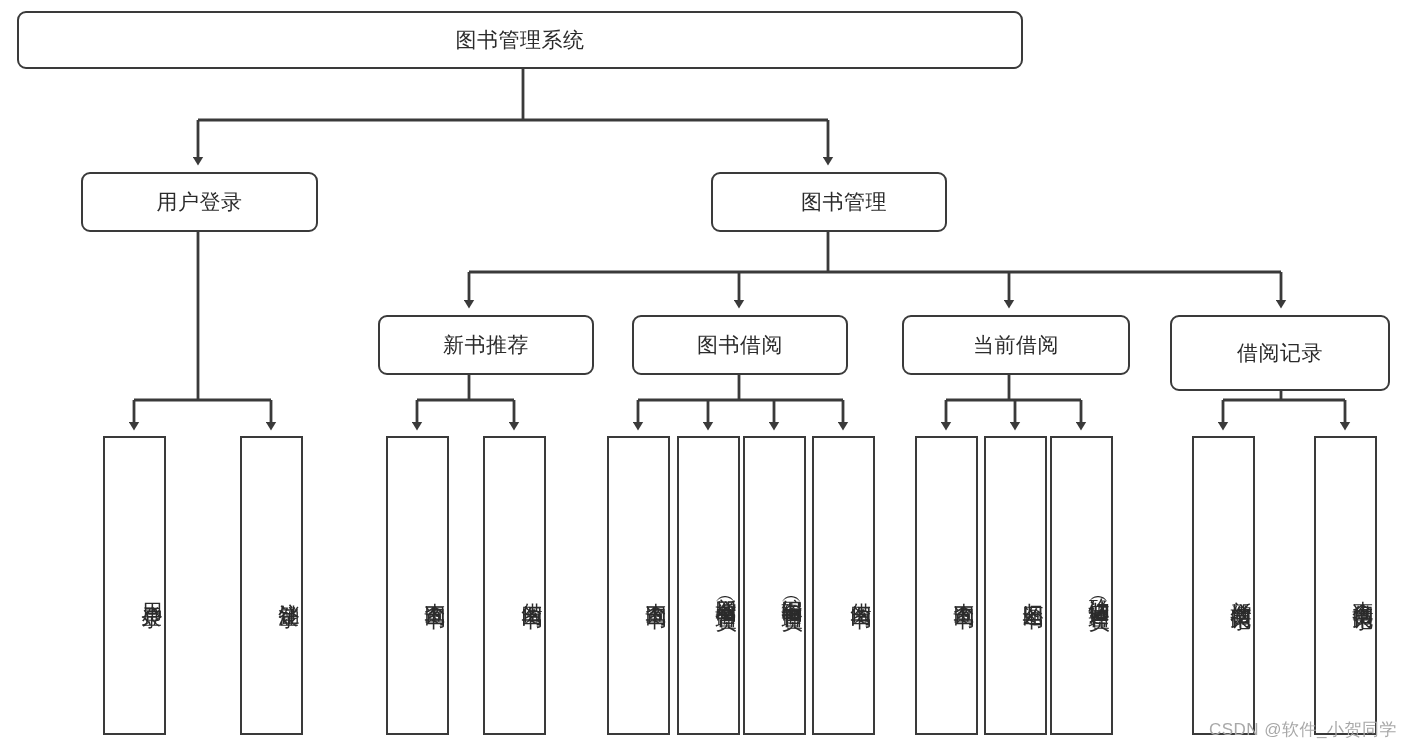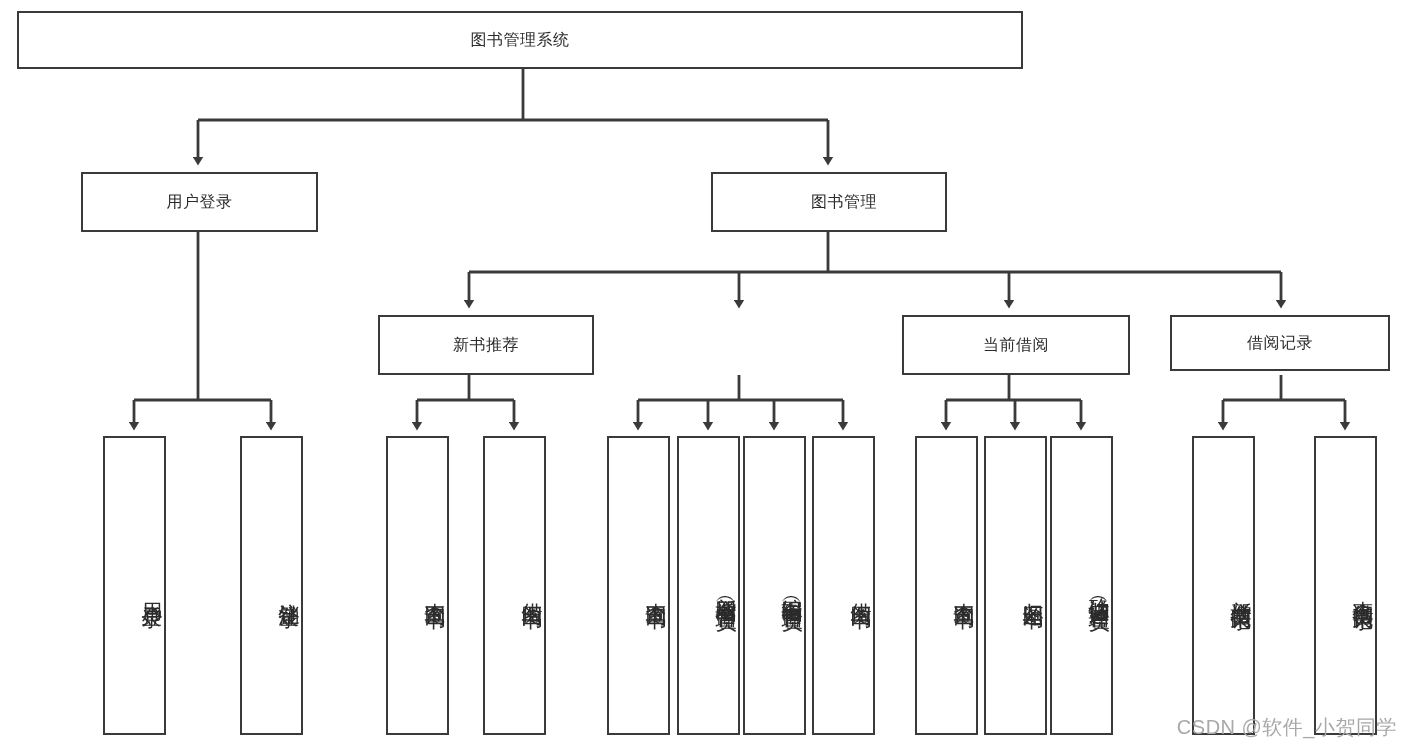--- a/index.html
+++ b/index.html
@@ -30,22 +30,23 @@
     box-sizing: border-box;
     border: 2.5px solid #3a3a3a;
     background: #ffffff;
     display: flex;
     align-items: center;
     justify-content: center;
     color: #2b2b2b;
     line-height: 1.18;
   }
   .node.horiz {
-    font-size: 16px;
+    font-size: 21px;
     letter-spacing: 0.5px;
+    border-radius: 9px;
   }
   .node.vert {
     writing-mode: vertical-rl;
     text-orientation: upright;
     font-size: 21px;
     letter-spacing: 2px;
     align-items: flex-start;
     justify-content: center;
     padding-top: 8px;
   }
@@ -54,21 +55,21 @@
     text-orientation: upright;
     white-space: nowrap;
   }
   .title-node {
     font-size: 22px;
   }
   .watermark {
     position: absolute;
     right: 8px;
     bottom: 6px;
-    font-size: 20px;
+    font-size: 17px;
     color: #a8a8a8;
     white-space: nowrap;
     letter-spacing: 0.5px;
   }
 </style>
 </head>
 <body>
 
 <div id="canvas">
 
@@ -129,24 +130,27 @@
   <div class="node horiz" style="left:81px; top:172px; width:237px; height:60px;">
     <span>用户登录</span>
   </div>
   <div class="node horiz" style="left:711px; top:172px; width:236px; height:60px;padding-left:30px;">
     <span>图书管理</span>
   </div>
 
   <div class="node horiz" style="left:362px; top:315px; width:216px; height:60px;margin-left:16px;">
     <span>新书推荐</span>
   </div>
+  <div class="node horiz" style="left:632px; top:315px; width:216px; height:60px;">
+    <span>图书借阅</span>
+  </div>
   <div class="node horiz" style="left:902px; top:315px; width:228px; height:60px;">
     <span>当前借阅</span>
   </div>
-  <div class="node horiz" style="left:1170px; top:315px; width:220px; height:56px;">
+  <div class="node horiz" style="left:1170px; top:315px; width:220px; height:76px;">
     <span>借阅记录</span>
   </div>
 
   <div class="node vert" style="left:103px; top:436px; width:63px; height:299px;">
     <span>用户登录</span>
   </div>
   <div class="node vert" style="left:240px; top:436px; width:63px; height:299px;">
     <span>注销登录</span>
   </div>
 

